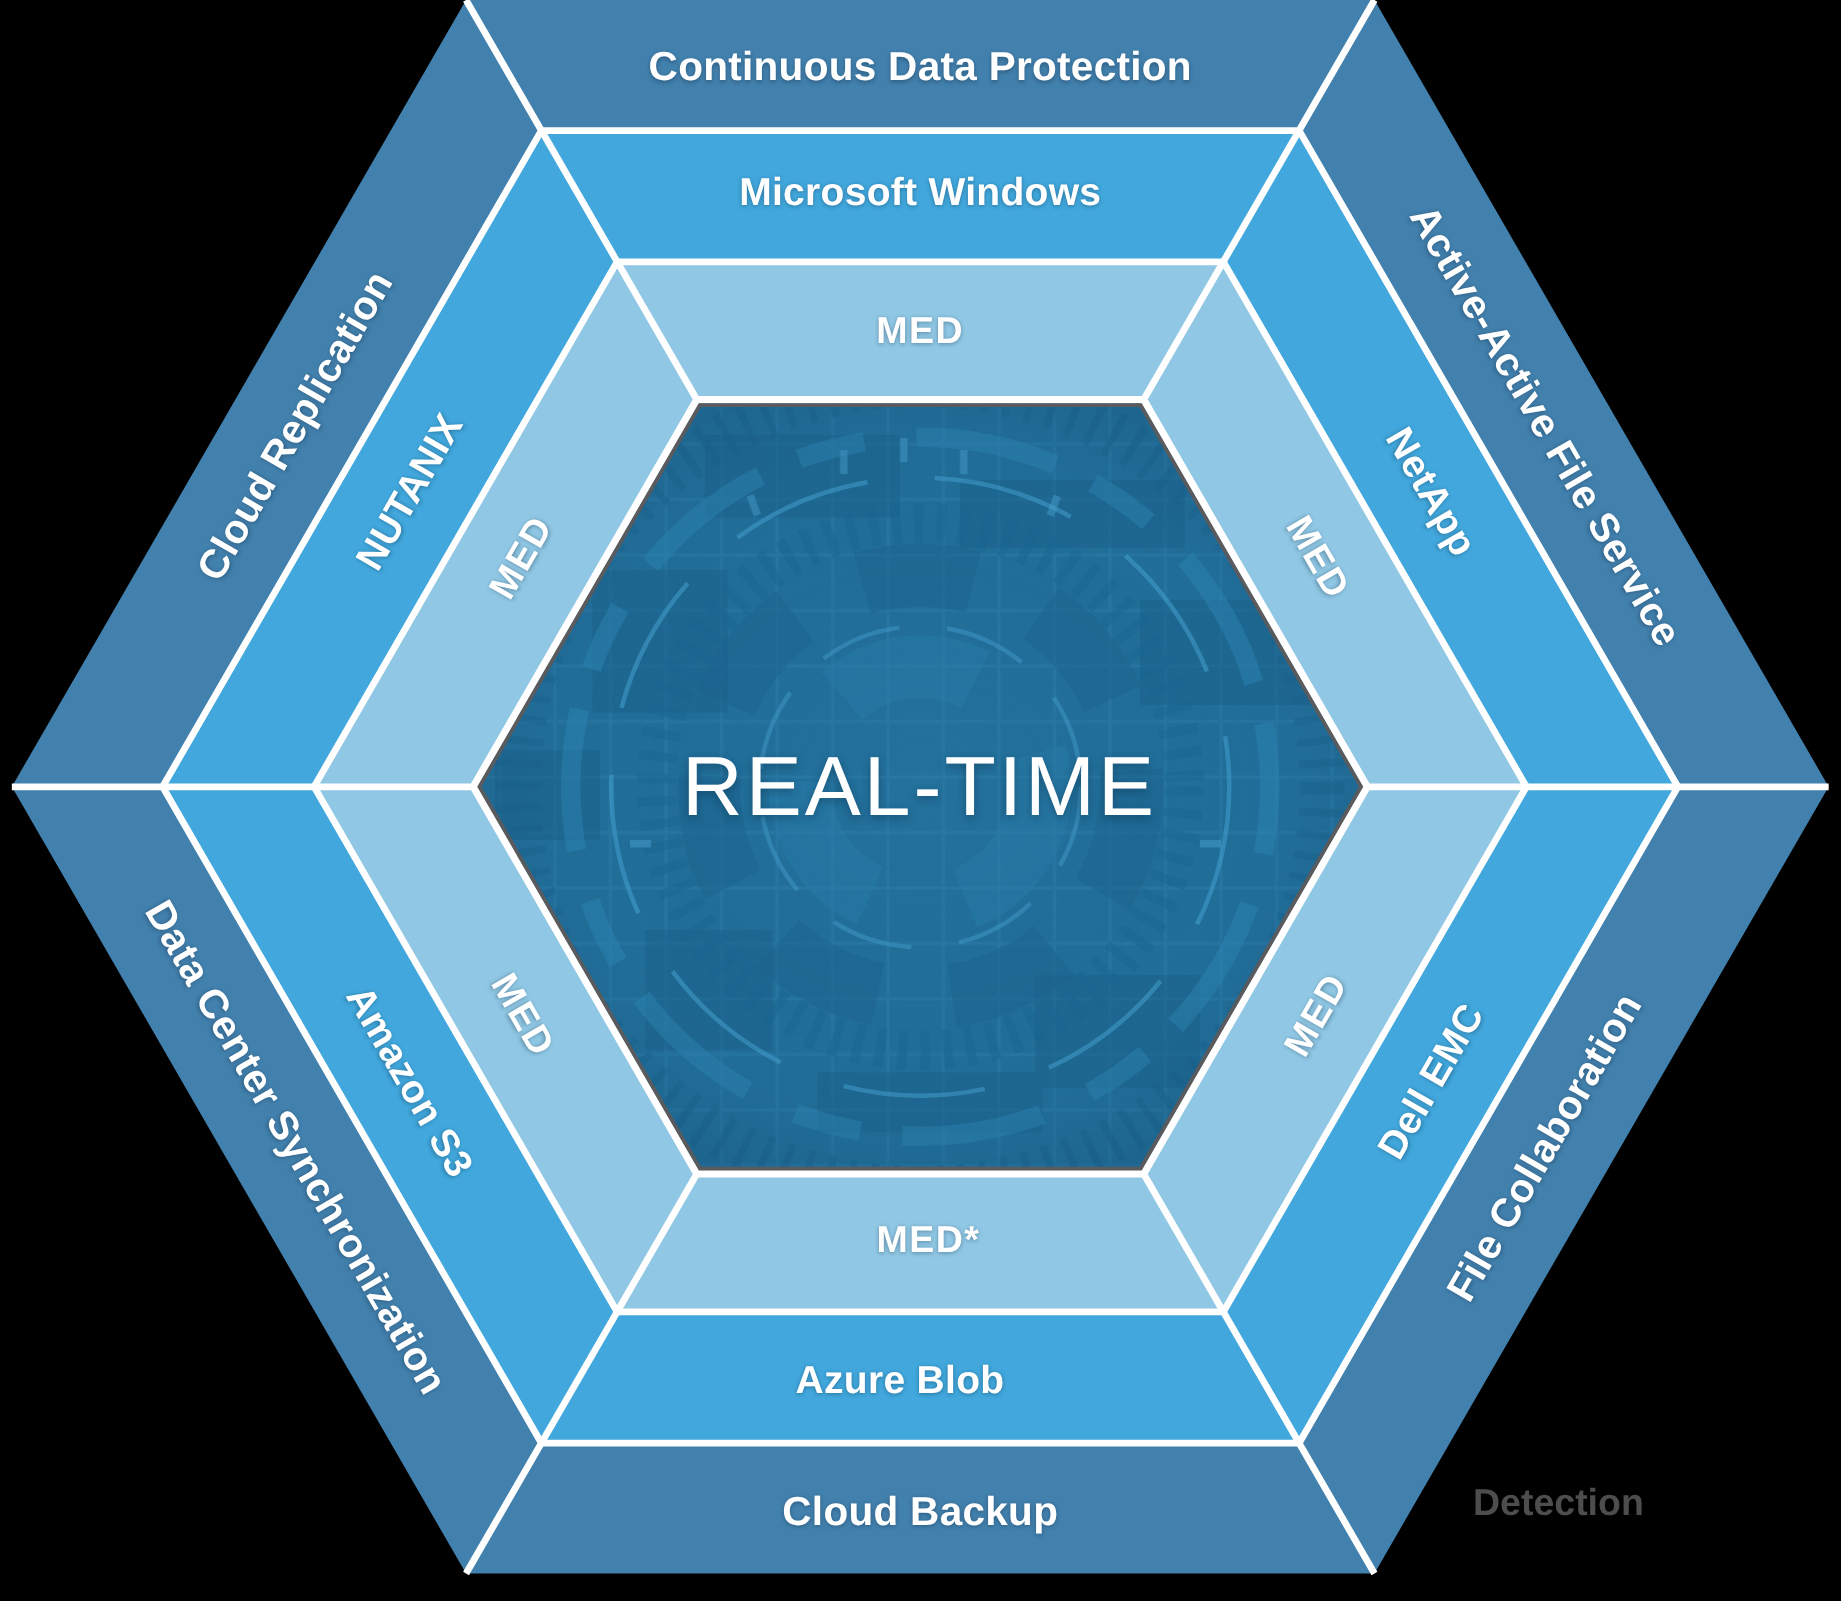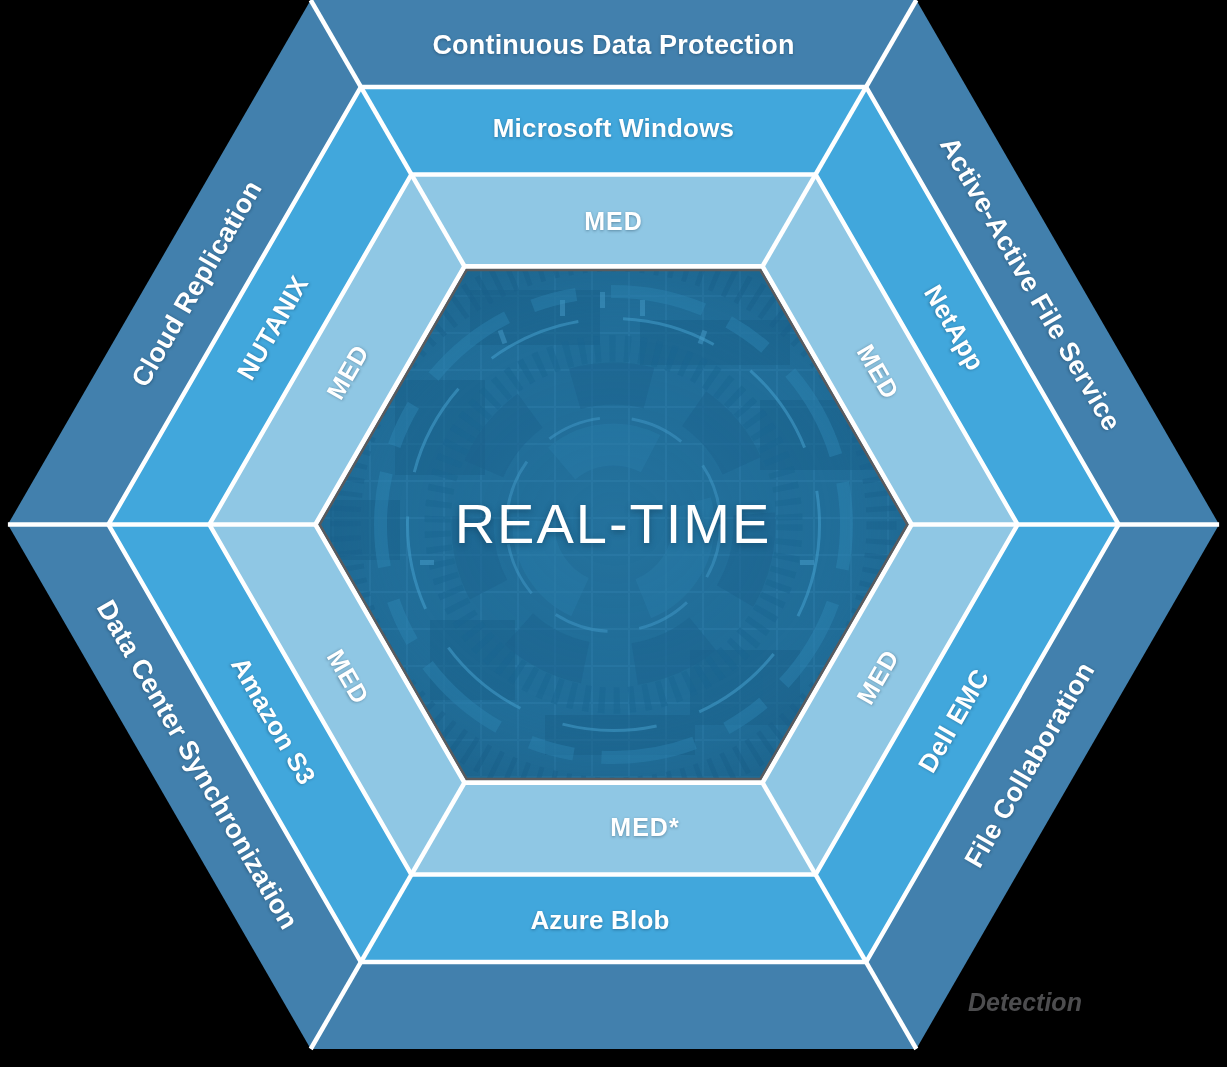--- a/index.html
+++ b/index.html
@@ -54,21 +54,21 @@
   #footnote {
     position: absolute;
     left: 965px;
     top: 984px;
     color: #4d4d4f;
     font-size: 25px;
     font-weight: bold;
     line-height: 36px;
   }
   #footnote span { display: block; }
-  #footnote .fn-line2 { margin-left: 3px; font-style: italic; }
+  #footnote .fn-line2 { margin-left: 17px; }
 </style>
 </head>
 <body>
 
 <div id="stage">
 
   <svg id="hex-svg" width="1227" height="1067" viewBox="0 0 1227 1067">
     <defs>
       <clipPath id="centerClip">
         <polygon points="464.6,266.5 762.4,266.5 911.4,524.5 762.4,782.5 464.6,782.5 315.6,524.5"></polygon>
@@ -144,22 +144,23 @@
   <div class="lbl inner" style="left:613.5px; top:221px">MED</div>
 
   <div class="lbl outer rot60" style="left:1030px; top:284px">Active-Active File Service</div>
   <div class="lbl middle rot60" style="left:954px;  top:328px">NetApp</div>
   <div class="lbl inner rot60" style="left:878px;  top:372px">MED</div>
 
   <div class="lbl outer rotm60" style="left:1030px; top:765px">File Collaboration</div>
   <div class="lbl middle rotm60" style="left:954px;  top:721px">Dell EMC</div>
   <div class="lbl inner rotm60" style="left:878px;  top:677px">MED</div>
 
-  <div class="lbl inner" style="left:645px; top:827px">MED*</div>
+  <div class="lbl inner" style="left:619px; top:827px">MED*</div>
   <div class="lbl middle" style="left:600px; top:920px">Azure Blob</div>
+  <div class="lbl outer" style="left:613.5px; top:1008px">Cloud Backup</div>
 
   <div class="lbl outer rot60" style="left:197px; top:765px">Data Center Synchronization</div>
   <div class="lbl middle rot60" style="left:273px; top:721px">Amazon S3</div>
   <div class="lbl inner rot60" style="left:348px; top:677px">MED</div>
 
   <div class="lbl outer rotm60" style="left:197px; top:284px">Cloud Replication</div>
   <div class="lbl middle rotm60" style="left:273px; top:328px">NUTANIX</div>
   <div class="lbl inner rotm60" style="left:348px; top:372px">MED</div>
 
   <div id="center-title">

